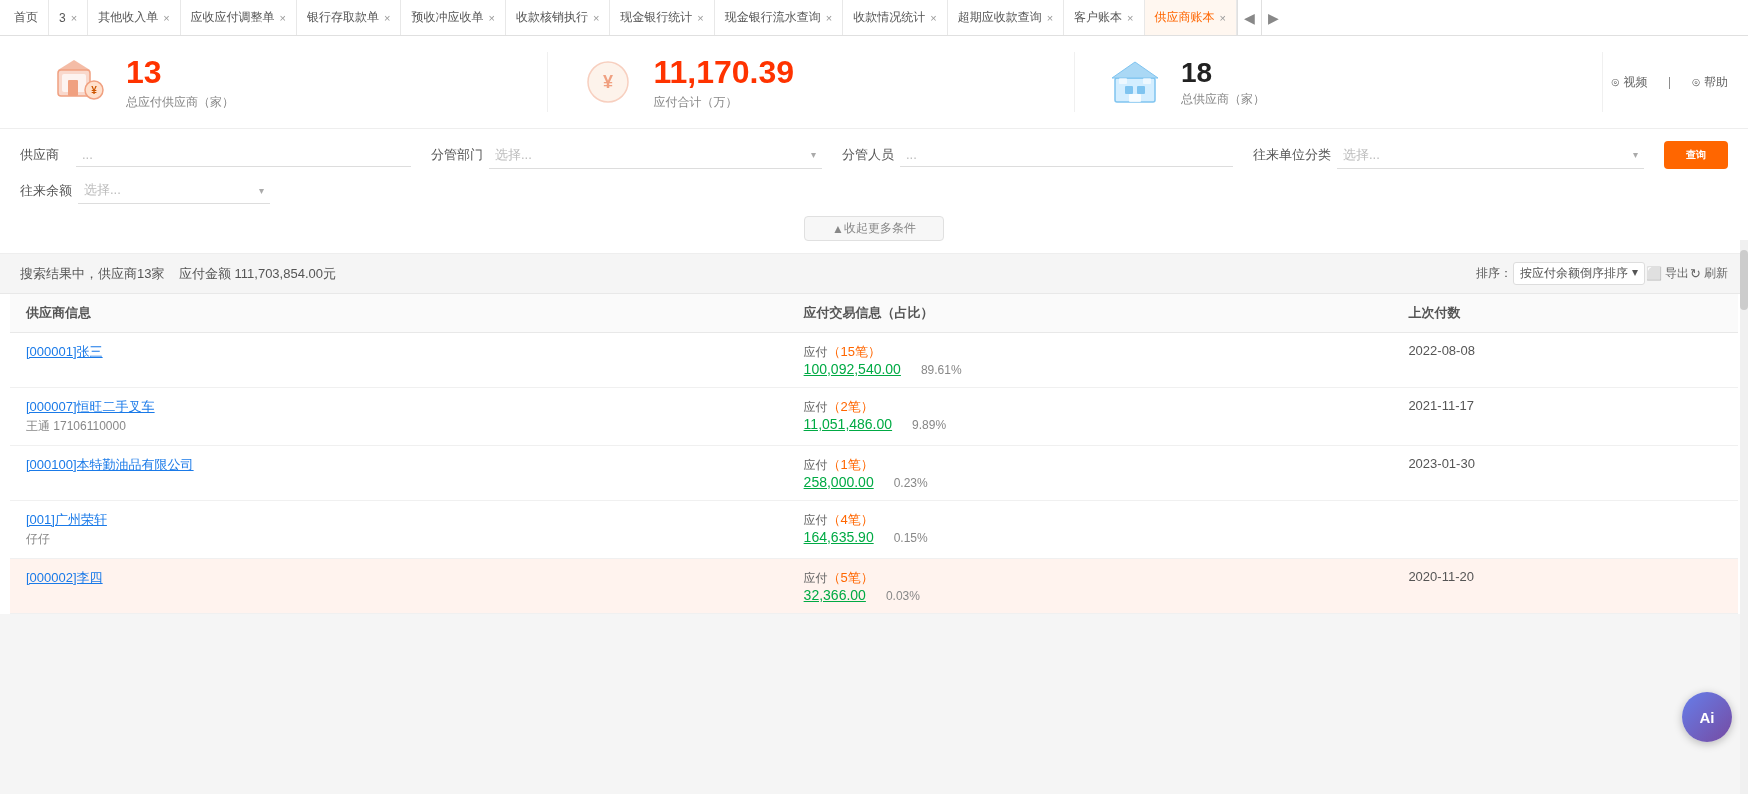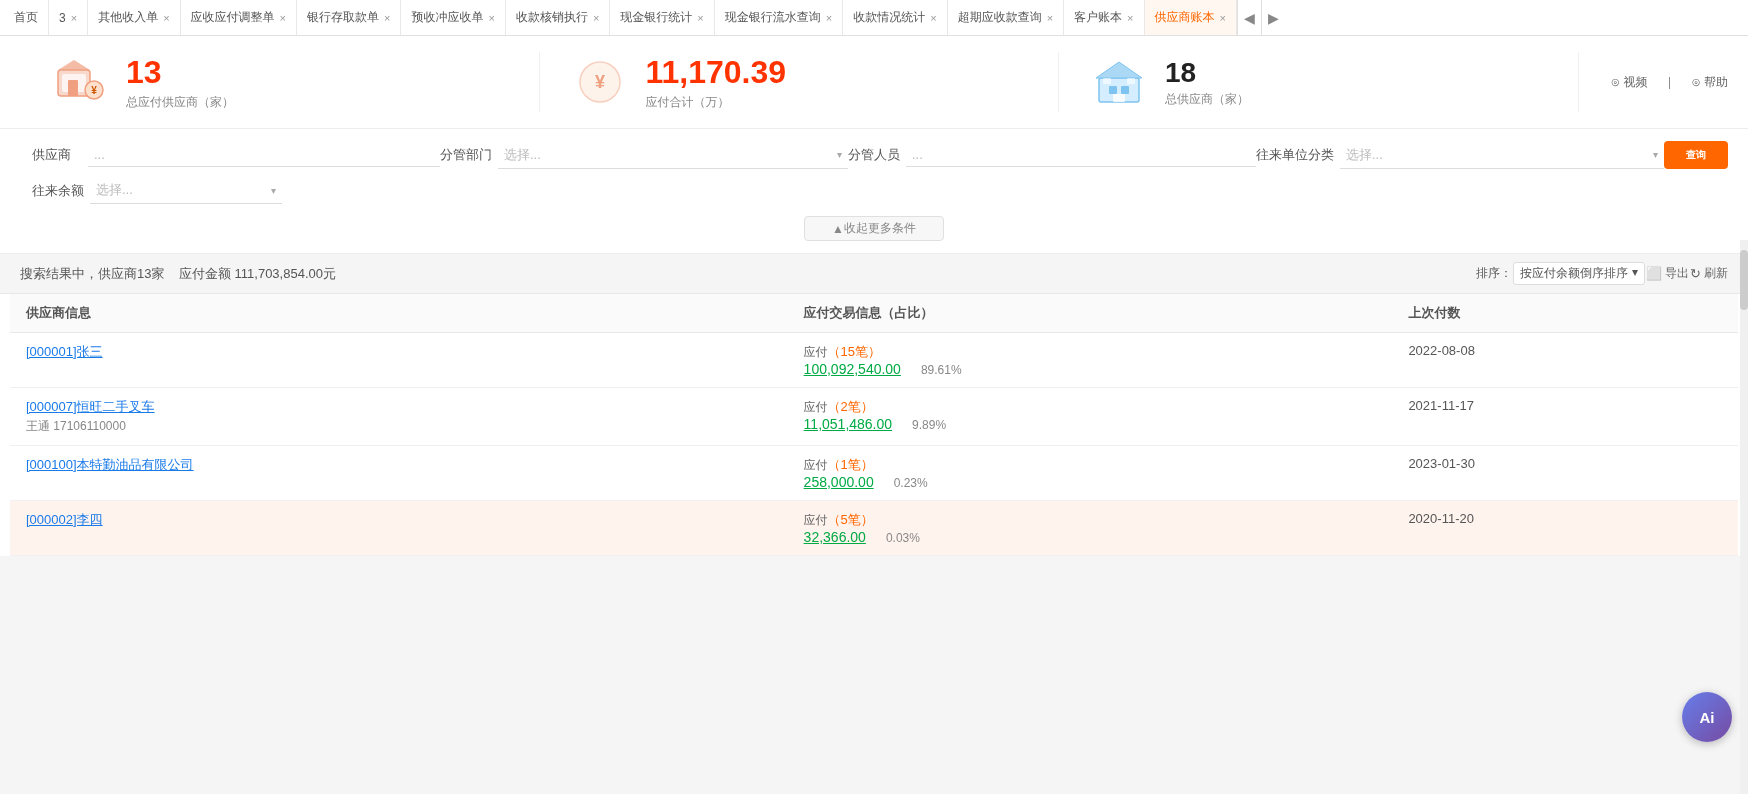--- a/index.html
+++ b/index.html
@@ -87,36 +87,36 @@
       font-size: 12px;
       color: #888;
       margin-top: 2px;
     }
     .top-right-links {
       display: flex;
       align-items: center;
       gap: 16px;
       font-size: 12px;
       color: #666;
-      padding-left: 32px;
+      padding-left: 8px;
       white-space: nowrap;
     }
     .top-right-links span { cursor: pointer; }
 
     
     .filter-area {
       background: #fff;
       padding: 12px 20px;
       border-bottom: 1px solid #eee;
     }
     .filter-row {
       display: flex;
       align-items: center;
+      gap: 20px;
       margin-bottom: 8px;
-      margin-left: 12px;
     }
     .filter-row:last-child { margin-bottom: 0; }
     .filter-item {
       display: flex;
       align-items: center;
       gap: 6px;
       flex: 1;
     }
     .filter-label {
       font-size: 13px;
@@ -541,20 +541,31 @@
         <tr>
           <td>
             <div><span class="supplier-link">[000100]本特勤油品有限公司</span></div>
           </td>
           <td>
             <div><span class="tx-label">应付</span><span class="tx-count">（1笔）</span></div>
             <div><span class="amount-green">258,000.00</span><span class="percent">0.23%</span></div>
           </td>
           <td><span class="date-val">2023-01-30</span></td>
         </tr>
+        <tr>
+          <td>
+            <div><span class="supplier-link">[001]广州荣轩</span></div>
+            <div class="supplier-sub">仔仔</div>
+          </td>
+          <td>
+            <div><span class="tx-label">应付</span><span class="tx-count">（4笔）</span></div>
+            <div><span class="amount-green">164,635.90</span><span class="percent">0.15%</span></div>
+          </td>
+          <td><span class="date-val"></span></td>
+        </tr>
         <tr class="highlighted">
           <td>
             <div><span class="supplier-link">[000002]李四</span></div>
           </td>
           <td>
             <div><span class="tx-label">应付</span><span class="tx-count">（5笔）</span></div>
             <div><span class="amount-green">32,366.00</span><span class="percent">0.03%</span></div>
           </td>
           <td><span class="date-val">2020-11-20</span></td>
         </tr>

